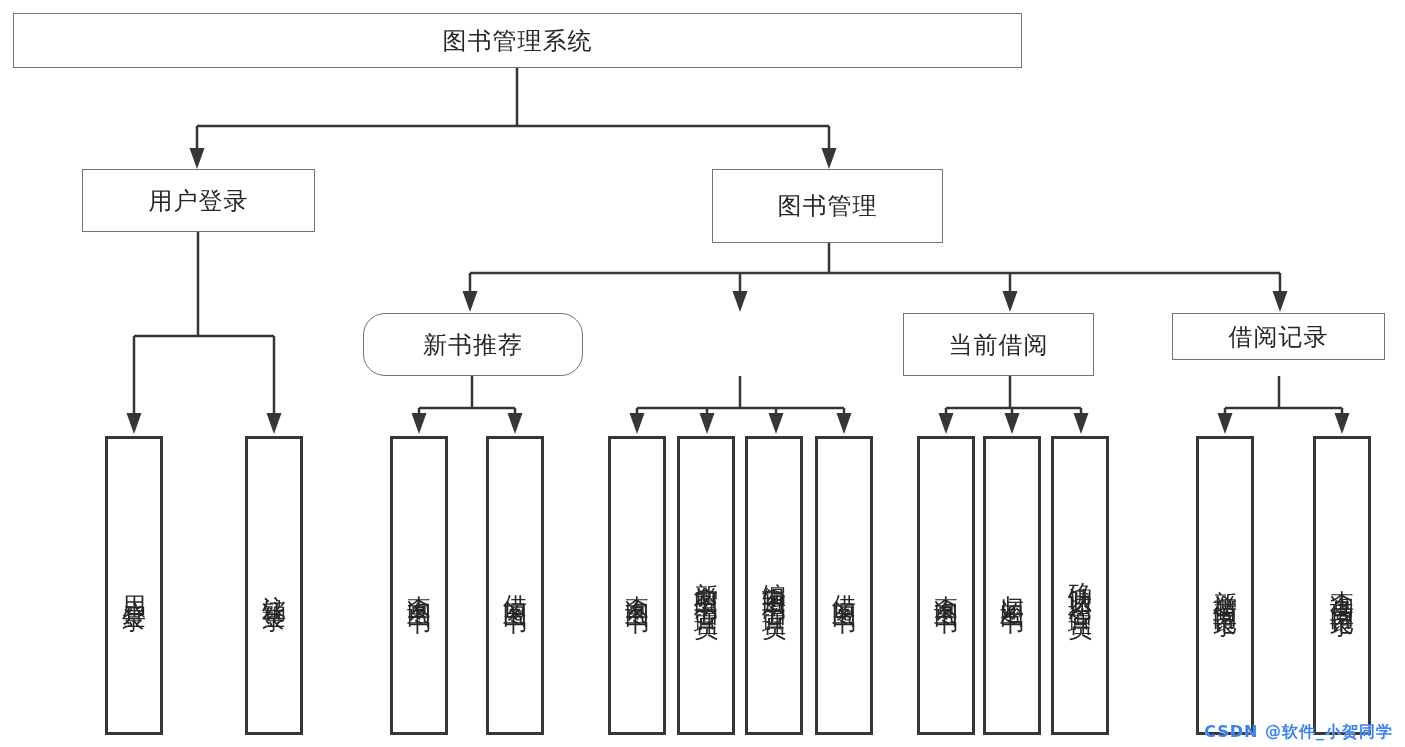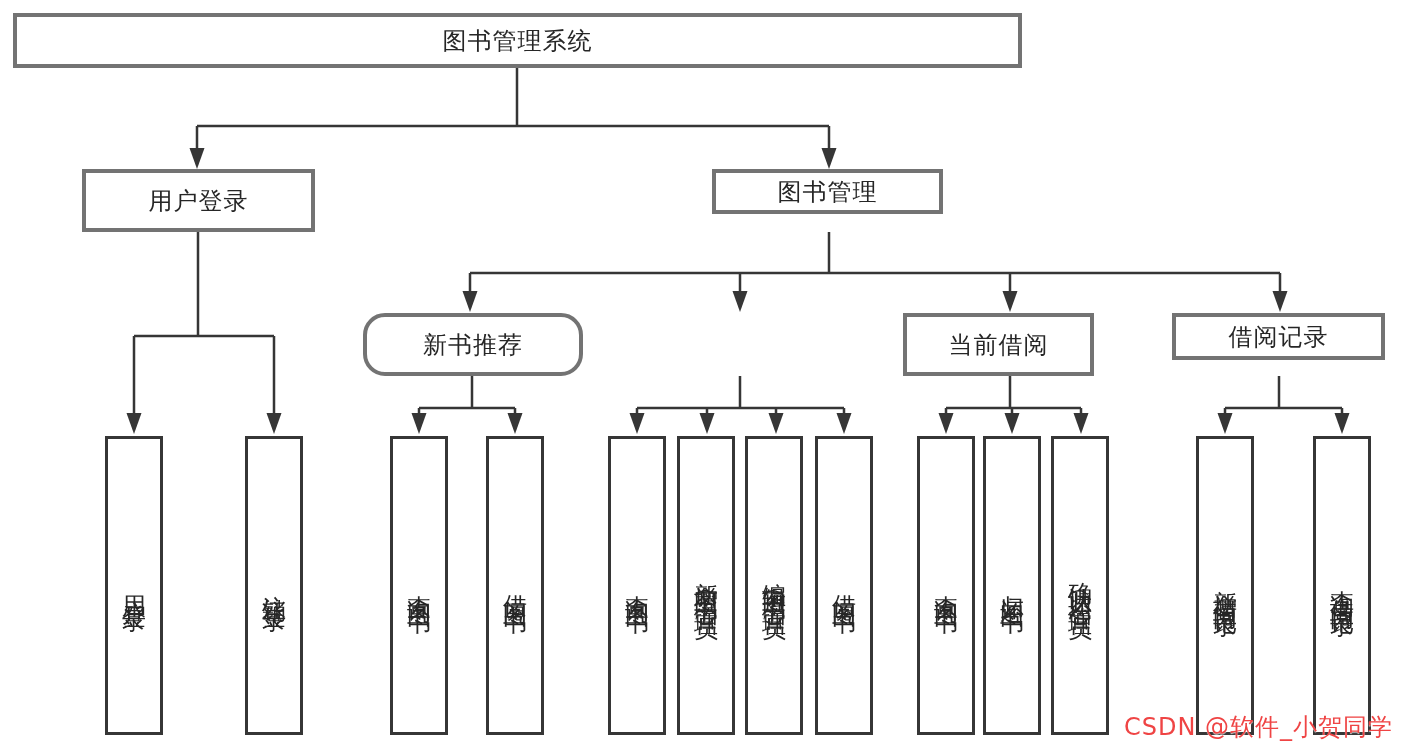--- a/index.html
+++ b/index.html
@@ -17,36 +17,36 @@
   }
   .wires {
     position: absolute;
     left: 0;
     top: 0;
     z-index: 1;
   }
   .node {
     position: absolute;
     box-sizing: border-box;
-    border: 4px solid #737373;
+    border: 1px solid #737373;
     background: #ffffff;
     color: #262626;
     display: flex;
     align-items: center;
     justify-content: center;
     font-size: 24px;
     letter-spacing: 1px;
     z-index: 2;
     white-space: nowrap;
   }
   
   .p-root   { left: 13px;  top: 13px;  width: 1009px; height: 55px; }
   
   .p-login  { left: 82px;  top: 169px; width: 233px;  height: 63px; }
-  .p-mgmt   { left: 712px; top: 169px; width: 231px;  height: 45px; }
+  .p-mgmt   { left: 712px; top: 169px; width: 231px;  height: 74px; }
   
   .p-newbook { left: 363px;  top: 313px; width: 220px; height: 63px; border-radius: 22px; }
   .p-borrow  { left: 633px;  top: 313px; width: 215px; height: 63px; }
   .p-current { left: 903px;  top: 313px; width: 191px; height: 63px; }
   .p-records { left: 1172px; top: 313px; width: 213px; height: 47px; font-family: Liberation Serif, serif; }
   
   .vnode {
     position: absolute;
     box-sizing: border-box;
     border: 3px solid #363636;
@@ -77,26 +77,27 @@
   .v8  { left: 815px;  }
   .v9  { left: 917px;  }
   .v10 { left: 983px;  }
   .v11 { left: 1051px; }
   .v12 { left: 1196px; }
   .v13 { left: 1313px; }
   .watermark {
     position: absolute;
     right: 12px;
     bottom: 4px;
-    font-size: 24px;
-    color: #ef4444;
+    font-size: 16px;
+    color: #3b82f6;
     letter-spacing: 1px;
     z-index: 3;
     text-shadow: 0 1px 1px rgba(255,255,255,0.8);
     white-space: nowrap;
+    font-weight: bold;
   }
 </style>
 </head>
 <body>
 
 <div class="canvas">
 
   <svg class="wires" width="1405" height="747" viewBox="0 0 1405 747">
     <g stroke="#363636" stroke-width="2.5" fill="none">
 

